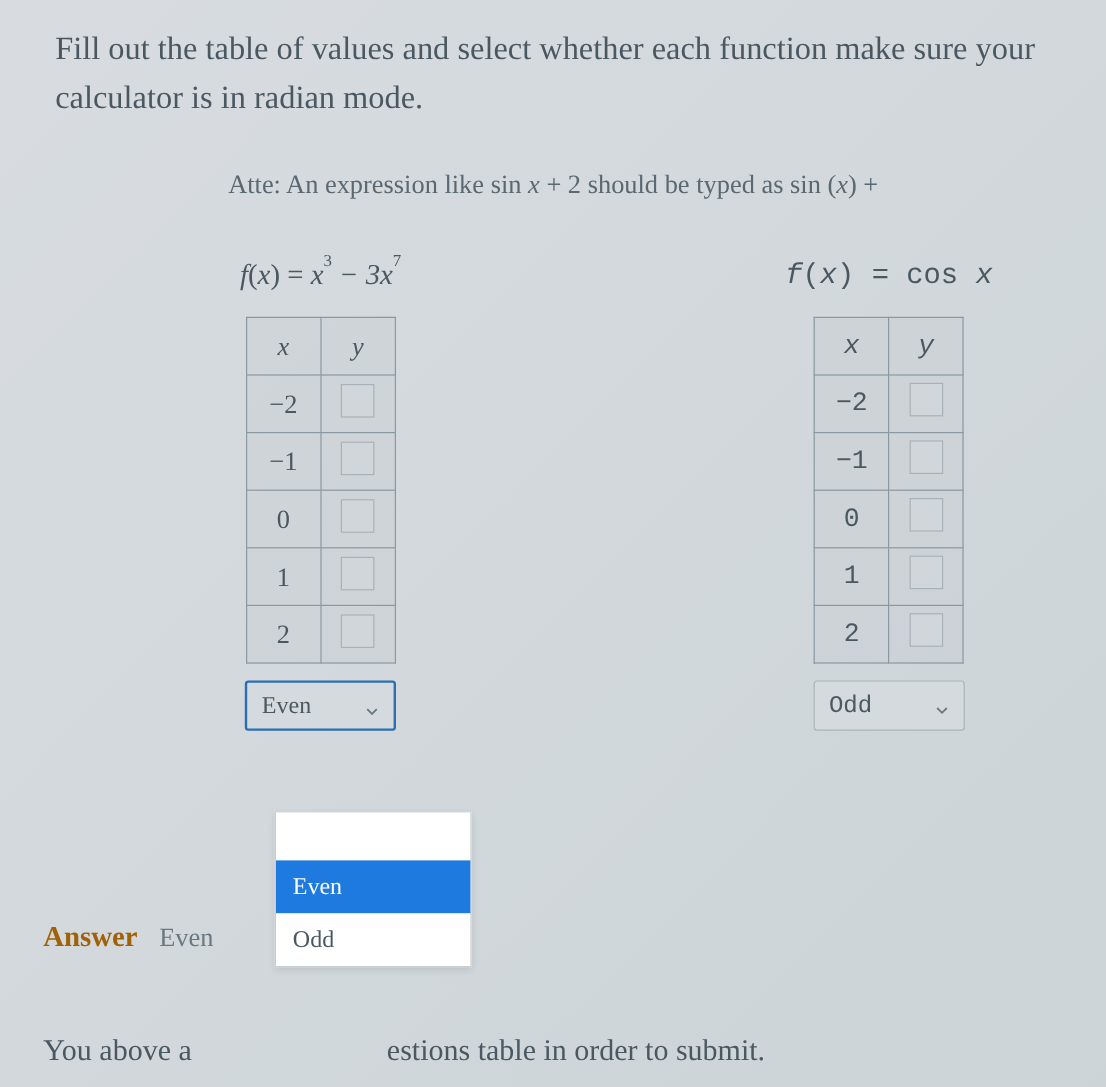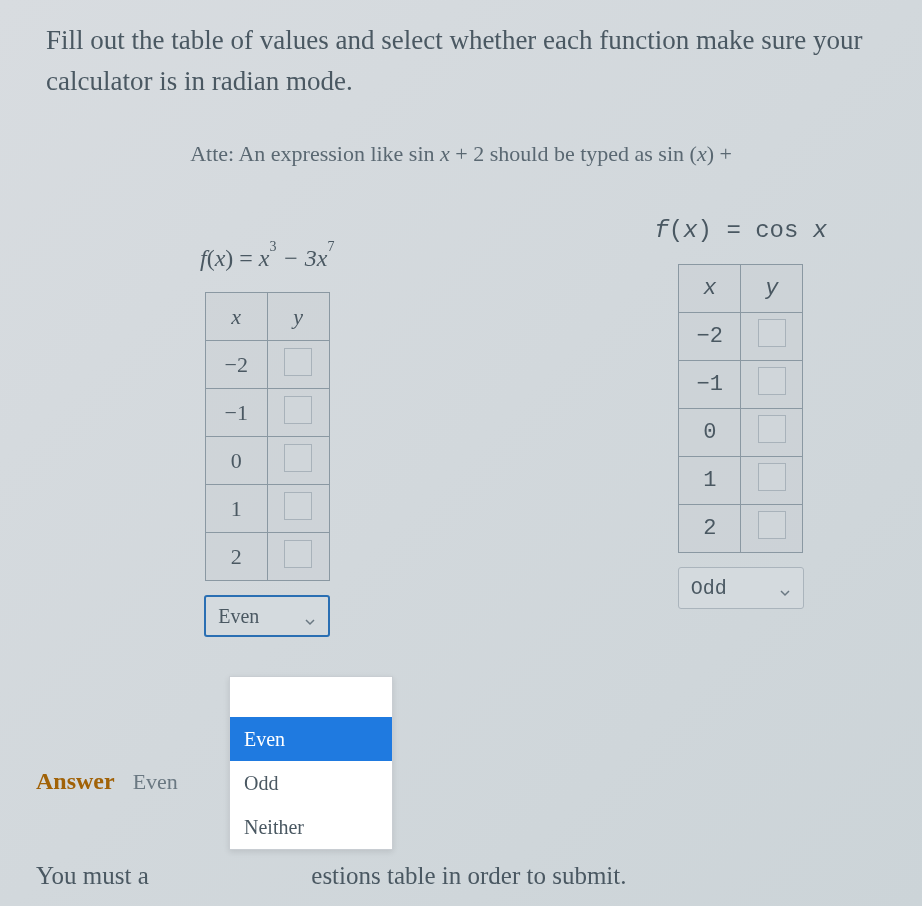--- a/index.html
+++ b/index.html
@@ -25,21 +25,21 @@
   }
   .func-row {
     display: flex;
     padding-top: 20px;
   }
   .func-block {
     display: flex;
     flex-direction: column;
     align-items: center;
   }
-  .block-left { margin-left: 200px; margin-top: 28px; }
+  .block-left { margin-left: 200px; }
   .block-right { margin-left: 320px; font-family: Liberation Mono, monospace; }
   .func-label {
     font-size: 24px;
     font-style: italic;
     color: #4a5862;
     margin-bottom: 20px;
     white-space: nowrap;
   }
   .func-label .paren { font-style: normal; }
   .func-label sup { font-size: 14px; font-style: normal; position: relative; top: -6px; }
@@ -221,22 +221,21 @@
       </span>
     </div>
   </div>
 
 </div>
 
 <div class="dropdown">
   <div class="dropdown-item blank"></div>
   <div class="dropdown-item selected">Even</div>
   <div class="dropdown-item">Odd</div>
-  <div class="dropdown-item">Neither</div>
 </div>
 
 <div class="answer-line">
   <span class="bold">Answer</span>&nbsp;&nbsp;&nbsp;<span class="thin">Even</span>
 </div>
 
 <div class="footer-line">
-  <span>You must a</span>&nbsp;&nbsp;&nbsp;&nbsp;&nbsp;&nbsp;&nbsp;&nbsp;&nbsp;&nbsp;&nbsp;&nbsp;&nbsp;&nbsp;&nbsp;&nbsp;&nbsp;&nbsp;&nbsp;&nbsp;&nbsp;&nbsp;&nbsp;&nbsp;&nbsp;&nbsp;<span>estions table in order to submit.</span>
+  <span>You above a</span>&nbsp;&nbsp;&nbsp;&nbsp;&nbsp;&nbsp;&nbsp;&nbsp;&nbsp;&nbsp;&nbsp;&nbsp;&nbsp;&nbsp;&nbsp;&nbsp;&nbsp;&nbsp;&nbsp;&nbsp;&nbsp;&nbsp;&nbsp;&nbsp;&nbsp;&nbsp;<span>estions table in order to submit.</span>
 </div>
 
 </body></html>

